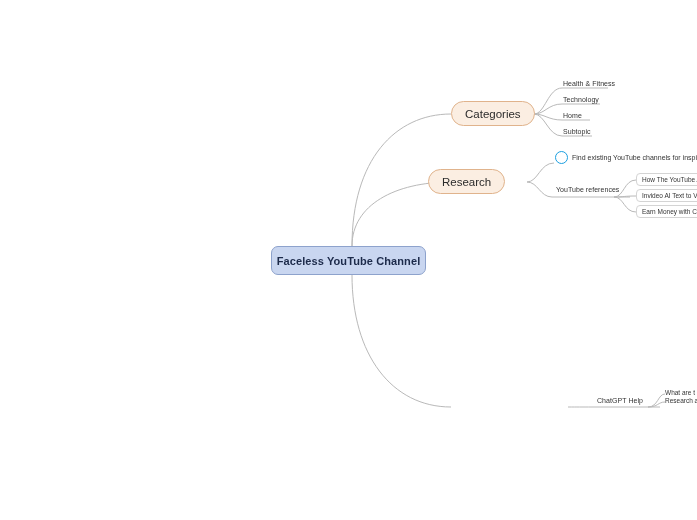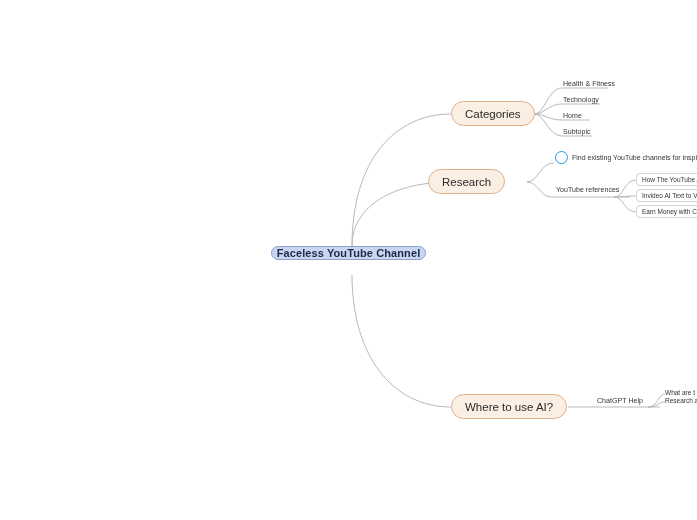--- a/index.html
+++ b/index.html
@@ -28,21 +28,21 @@
   .node {
     position: absolute;
     box-sizing: border-box;
     white-space: nowrap;
   }
   
   .root-node {
     left: 271px;
     top: 246px;
     width: 155px;
-    height: 14px;
+    height: 29px;
     border: 1px solid #8da2cc;
     border-radius: 7px;
     background: #c9d6f0;
     display: flex;
     align-items: center;
     justify-content: center;
     font-size: 11px;
     font-weight: bold;
     color: #1c2a4a;
     letter-spacing: 0.1px;
@@ -199,23 +199,20 @@
   <div class="node box-leaf box-yt-1">
     <span>How The YouTube A</span>
   </div>
   <div class="node box-leaf box-yt-2">
     <span>Invideo AI Text to V</span>
   </div>
   <div class="node box-leaf box-yt-3">
     <span>Earn Money with Ch</span>
   </div>
 
-  <div class="node branch-node branch-whereai">
-    <span>Where to use AI?</span>
-  </div>
   <div class="node leaf-text leaf-chatgpt">
     <span>ChatGPT Help</span>
   </div>
   <div class="node edge-leaf edge-ai-1">
     <span>What are t</span>
   </div>
   <div class="node edge-leaf edge-ai-2">
     <span>Research a</span>
   </div>
 

